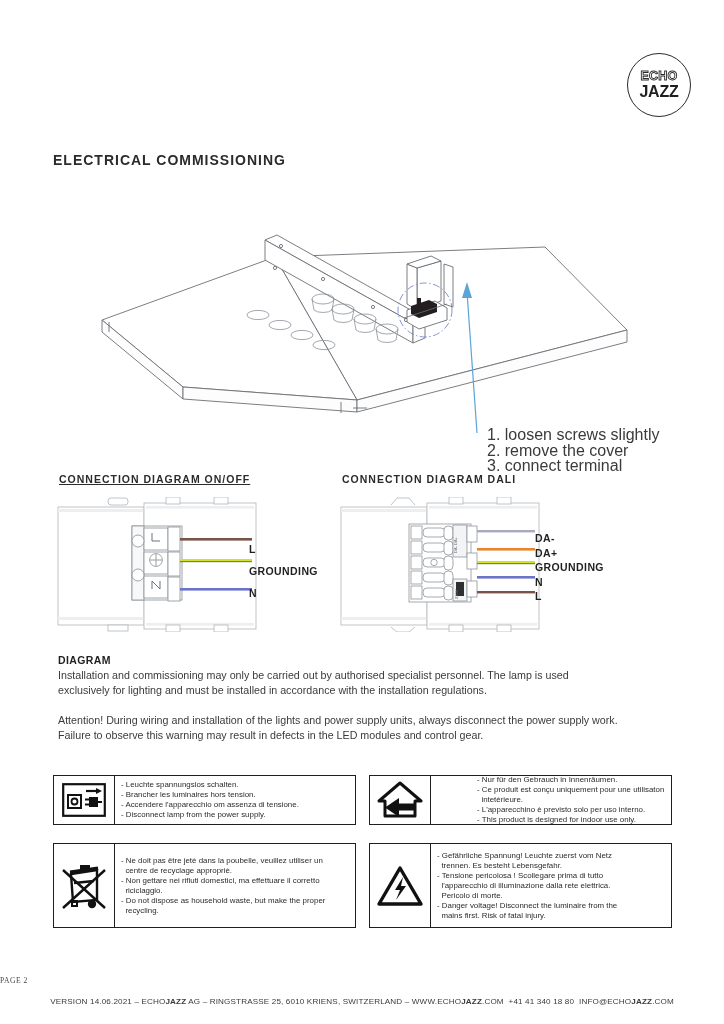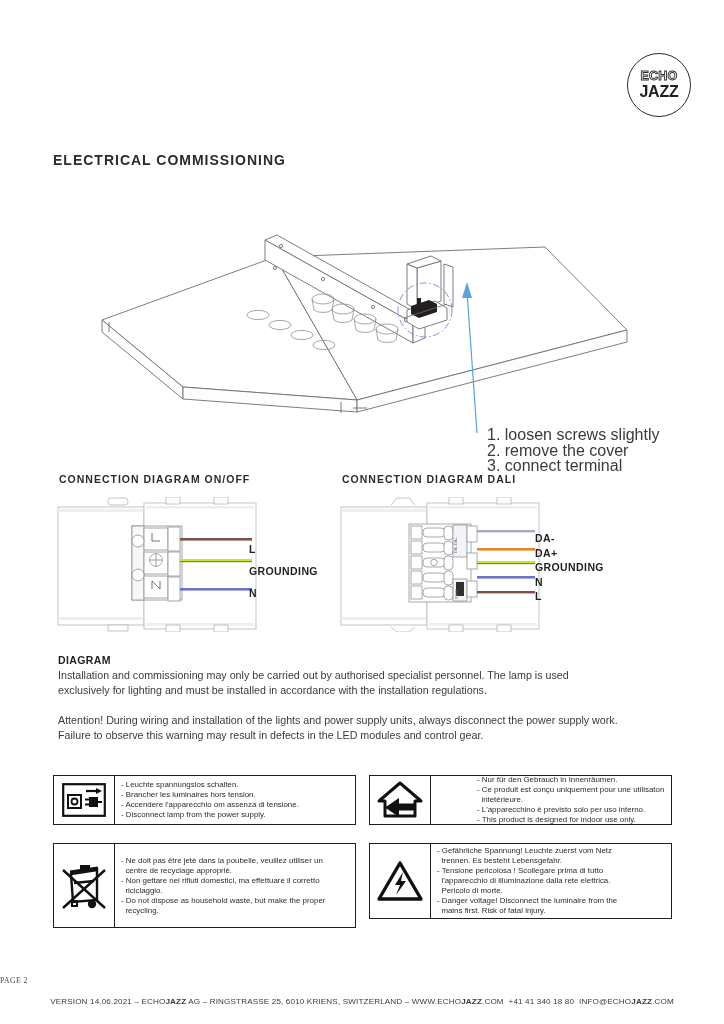--- a/index.html
+++ b/index.html
@@ -61,21 +61,21 @@
   }
 
   .section-label {
     position: absolute;
     font-size: 14px;
     font-weight: bold;
     letter-spacing: 1.0px;
     color: #2b2b2b;
   }
   #sec-electrical { left: 53px; top: 152px; }
-  #sec-onoff      { left: 59px; top: 473px; font-size: 10.5px; }
+  #sec-onoff      { left: 59px; top: 473px; font-size: 10.5px; text-decoration: underline; }
   #sec-dali       { left: 342px; top: 473px; font-size: 10.5px; }
 
   
   .hero {
     position: absolute;
     left: 95px;
     top: 222px;
     width: 540px;
     height: 215px;
   }
@@ -134,21 +134,21 @@
   .pictobox {
     position: absolute;
     border: 1.4px solid #1f1f1f;
     display: flex;
     box-sizing: border-box;
     background: #fff;
   }
   #box-power   { left: 53px;  top: 775px; width: 303px; height: 50px; }
   #box-indoor  { left: 369px; top: 775px; width: 303px; height: 50px; gap: 40px; }
   #box-waste   { left: 53px;  top: 843px; width: 303px; height: 85px; }
-  #box-voltage { left: 369px; top: 843px; width: 303px; height: 76px; }
+  #box-voltage { left: 369px; top: 843px; width: 303px; height: 85px; }
 
   .picto-cell {
     width: 60px;
     flex: 0 0 60px;
     border-right: 1.4px solid #1f1f1f;
     display: flex;
     align-items: center;
     justify-content: center;
   }
   .picto-text {

